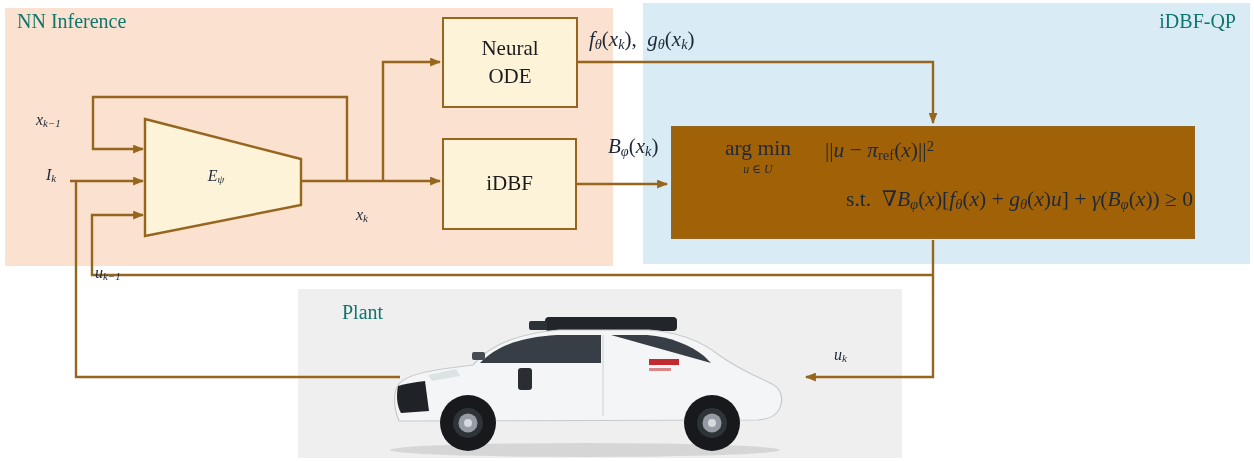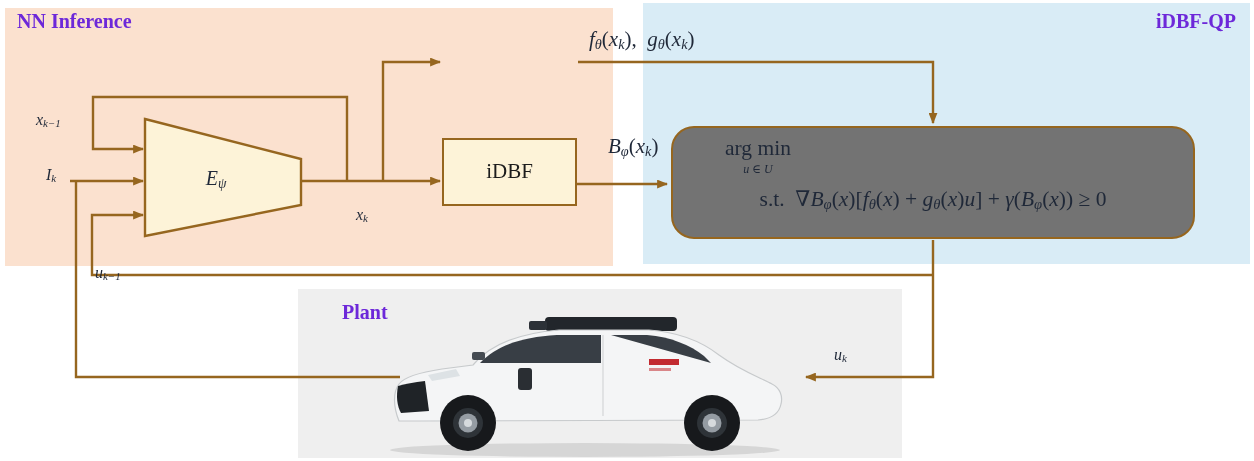--- a/index.html
+++ b/index.html
@@ -3,26 +3,26 @@
 <meta charset="utf-8">
 <style>
   html,body{margin:0;padding:0;background:#ffffff;}
   .canvas{position:relative;width:1254px;height:461px;background:#fff;overflow:hidden;
           font-family:"Liberation Serif","DejaVu Serif",serif;}
   .region{position:absolute;}
   .region.orange{left:5px;top:8px;width:608px;height:258px;background:#fbe1cf;}
   .region.blue{left:643px;top:3px;width:607px;height:261px;background:#d9ecf6;}
   .region.gray{left:298px;top:289px;width:604px;height:169px;background:#efefef;}
   .overlay{position:absolute;left:0;top:0;}
-  .hdr{position:absolute;font-weight:bold;font-size:20px;color:#6d28d9;line-height:1;}
+  .hdr{position:absolute;font-weight:normal;font-size:20px;color:#0f766e;line-height:1;}
   .boxlbl{color:#1c1c1c;}
   .box{position:absolute;box-sizing:border-box;border:2.5px solid #96661f;background:#fdf3d8;
        display:flex;align-items:center;justify-content:center;text-align:center;
        font-size:21px;color:#1c1c1c;line-height:1.3;}
-  .box.qp{background:#737373;display:block;text-align:center;border-radius:23px;}
+  .box.qp{background:#a16207;display:block;text-align:right;}
   .math{color:#1f2838;font-style:italic;line-height:1;}
   .lbl{position:absolute;font-size:16px;white-space:nowrap;}
   .tok-n{font-style:italic;}
   .tok-r{font-style:normal;}
   .tok-s{font-style:italic;font-size:68%;vertical-align:-20%;}
   .tok-t{font-style:normal;font-size:68%;vertical-align:-20%;}
   .tok-p{font-style:normal;font-size:68%;vertical-align:42%;}
   .qp-row1{display:flex;align-items:flex-start;padding:10px 0 0 52px;font-size:21.5px;}
   .argmin{display:inline-flex;flex-direction:column;align-items:center;color:#1f2838;}
   .argmin .top{font-style:normal;font-size:21.5px;line-height:1;}
@@ -99,35 +99,42 @@
         <circle cx="712" cy="423" r="9.5" fill="#959ca3"></circle>
         <circle cx="712" cy="423" r="4" fill="#d6dadd"></circle>
       </g>
     </g>
   </svg>
 
   <div class="hdr" style="left:17px;top:11px;">NN Inference</div>
   <div class="hdr" style="right:18px;top:11px;">iDBF-QP</div>
   <div class="hdr" style="left:322px;top:302px;margin-left:20px;">Plant</div>
 
-  <div class="box" style="left:442px;top:138px;width:135px;height:68px;">
+  <div class="box" style="left:442px;top:17px;width:136px;height:91px;">
+    <div class="boxlbl">
+      <div>Neural</div>
+      <div>ODE</div>
+    </div>
+  </div>
+  <div class="box" style="left:442px;top:138px;width:135px;height:92px;">
     <span class="boxlbl">iDBF</span>
   </div>
 
   <div class="box qp" style="left:671px;top:126px;width:524px;height:113px;">
     <div class="qp-row1">
       <span class="argmin">
         <span class="top">arg min</span>
         <span class="argmin-sub math"><span class="tok-n">u</span><span class="tok-r"> ∈ </span><span class="tok-n">U</span></span>
       </span>
+      <span class="objective math"><span class="tok-r">||</span><span class="tok-n">u</span><span class="tok-r"> − </span><span class="tok-n">π</span><span class="tok-t">ref</span><span class="tok-r">(</span><span class="tok-n">x</span><span class="tok-r">)||</span><span class="tok-p">2</span></span>
     </div>
     <div class="qp-row2 math"><span class="tok-r">s.t.&nbsp;&nbsp;∇</span><span class="tok-n">B</span><span class="tok-s">φ</span><span class="tok-r">(</span><span class="tok-n">x</span><span class="tok-r">)[</span><span class="tok-n">f</span><span class="tok-s">θ</span><span class="tok-r">(</span><span class="tok-n">x</span><span class="tok-r">) + </span><span class="tok-n">g</span><span class="tok-s">θ</span><span class="tok-r">(</span><span class="tok-n">x</span><span class="tok-r">)</span><span class="tok-n">u</span><span class="tok-r">] + </span><span class="tok-n">γ</span><span class="tok-r">(</span><span class="tok-n">B</span><span class="tok-s">φ</span><span class="tok-r">(</span><span class="tok-n">x</span><span class="tok-r">)) ≥ 0</span></div>
   </div>
 
-  <div class="lbl math" style="left:193px;top:168px;width:46px;text-align:center;font-size:20px;"><span class="tok-n">E</span><span class="tok-s">ψ</span></div>
+  <div class="lbl math" style="left:193px;top:168px;width:46px;text-align:center;font-size:16px;"><span class="tok-n">E</span><span class="tok-s">ψ</span></div>
 
   <span class="lbl math" style="left:36px;top:112px;"><span class="tok-n">x</span><span class="tok-s">k−1</span></span>
   <span class="lbl math" style="left:46px;top:167px;"><span class="tok-n">I</span><span class="tok-s">k</span></span>
   <span class="lbl math" style="left:95px;top:245px;margin-top:20px;"><span class="tok-n">u</span><span class="tok-s">k−1</span></span>
   <span class="lbl math" style="left:356px;top:207px;"><span class="tok-n">x</span><span class="tok-s">k</span></span>
   <span class="lbl math fg-lbl" style="left:589px;top:29px;"><span class="tok-n">f</span><span class="tok-s">θ</span><span class="tok-r">(</span><span class="tok-n">x</span><span class="tok-s">k</span><span class="tok-r">),&nbsp; </span><span class="tok-n">g</span><span class="tok-s">θ</span><span class="tok-r">(</span><span class="tok-n">x</span><span class="tok-s">k</span><span class="tok-r">)</span></span>
   <span class="lbl math fg-lbl" style="left:588px;top:136px;margin-left:20px;"><span class="tok-n">B</span><span class="tok-s">φ</span><span class="tok-r">(</span><span class="tok-n">x</span><span class="tok-s">k</span><span class="tok-r">)</span></span>
   <span class="lbl math" style="left:834px;top:347px;"><span class="tok-n">u</span><span class="tok-s">k</span></span>
 
 </div>

